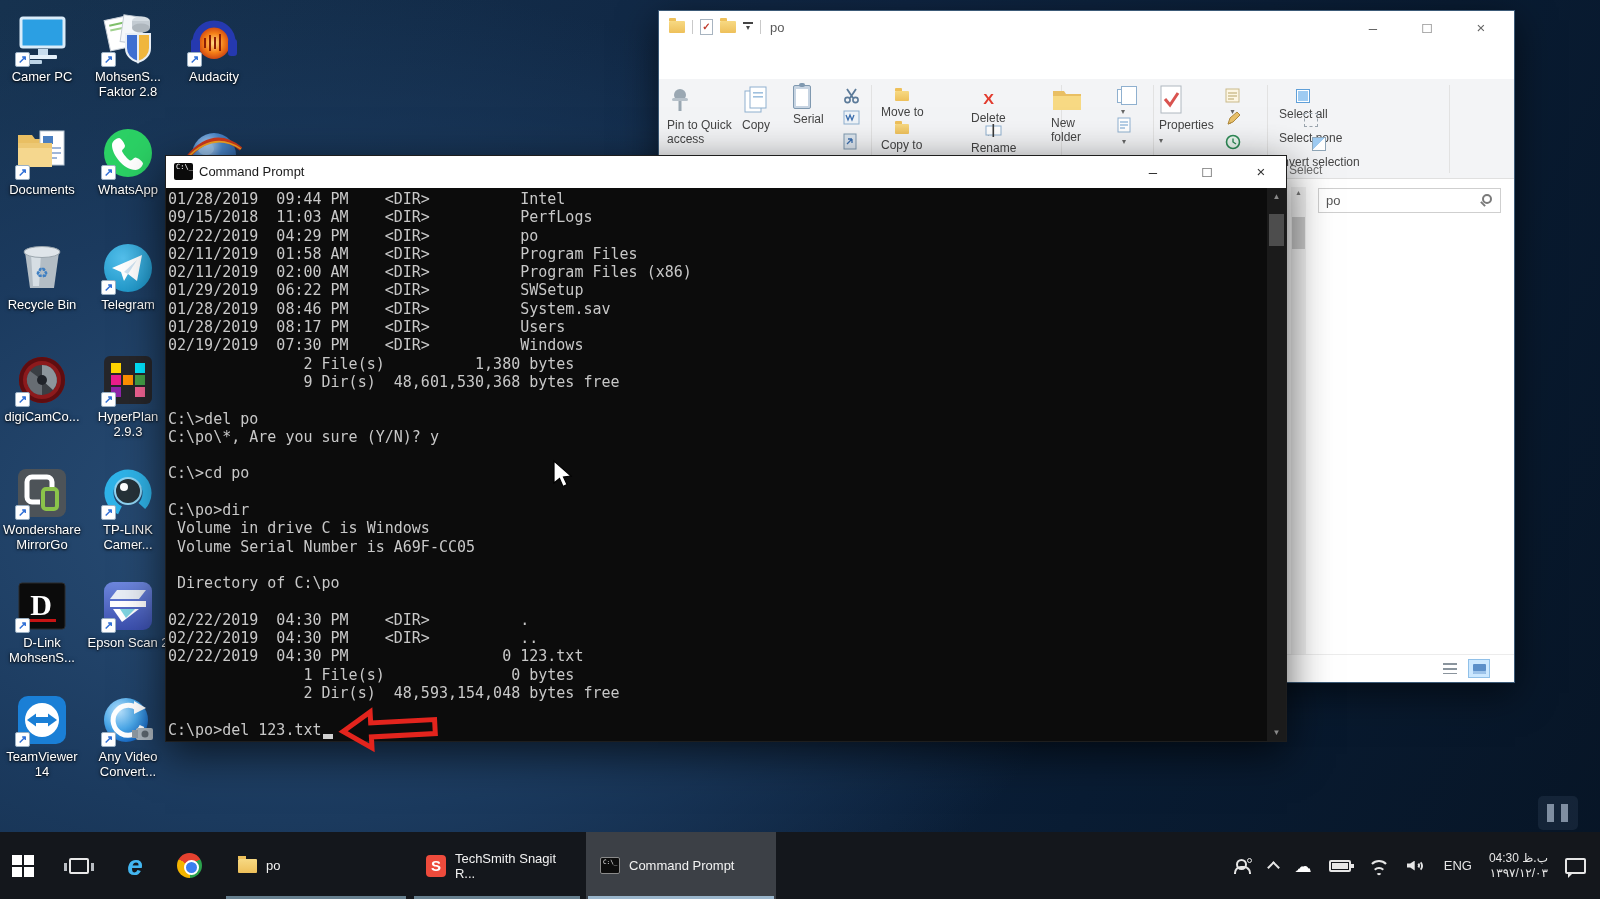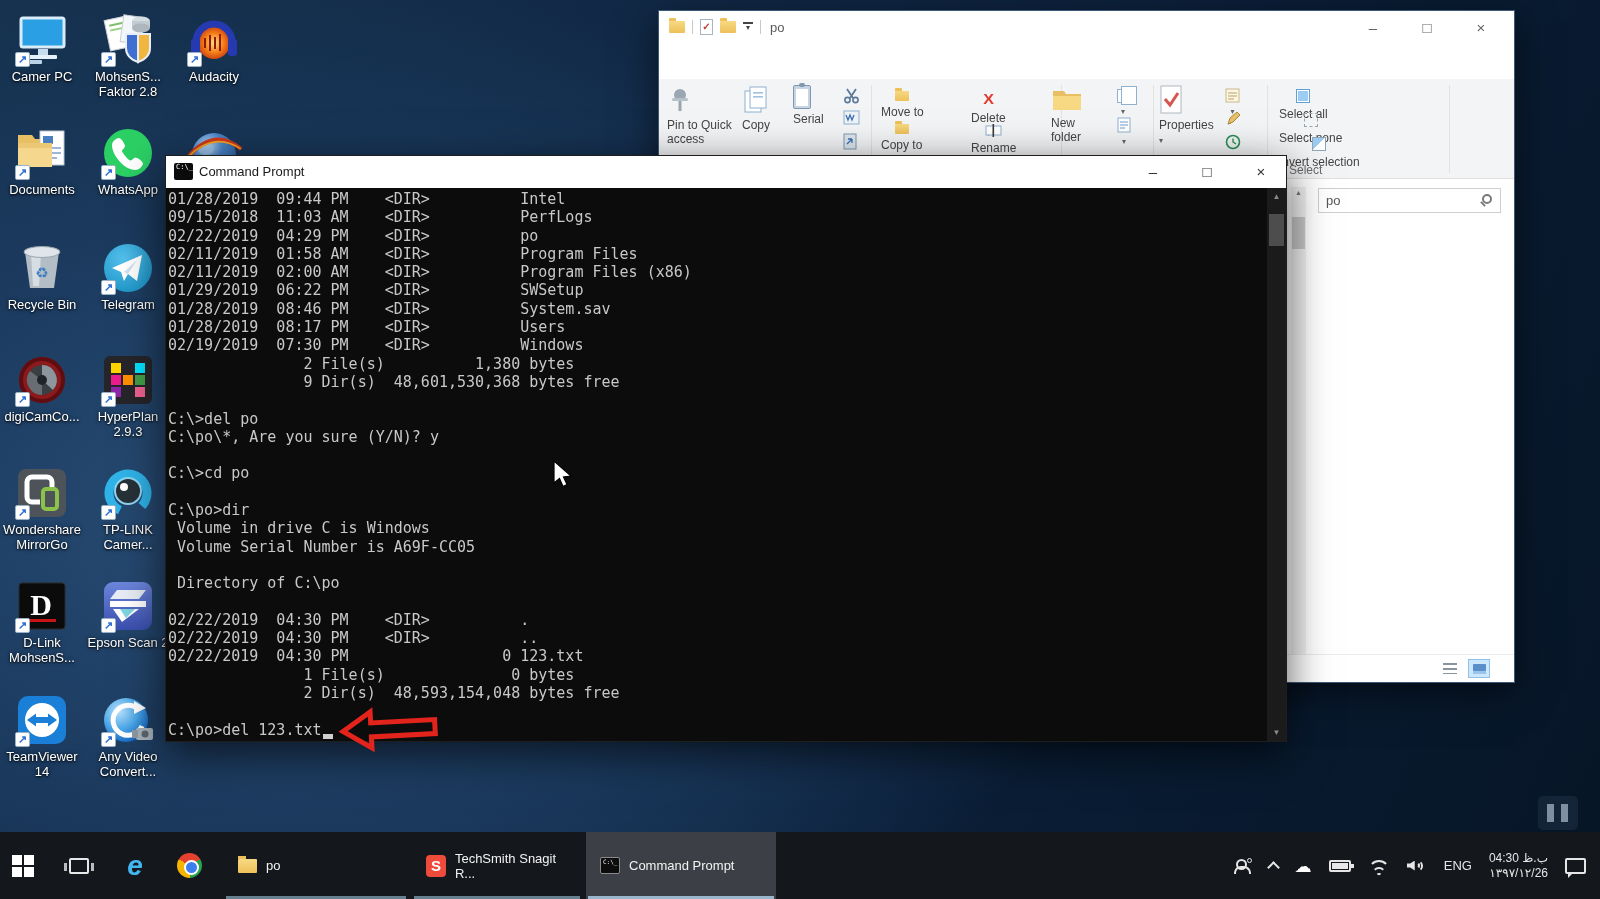--- a/index.html
+++ b/index.html
@@ -699,17 +699,17 @@
         <i class="w2"></i>
         <i class="w3"></i>
       </span>
     <span class="spk">
         <i class="s1"></i>
         <i class="s2"></i>
       </span>
     <span class="lang">ENG</span>
     <span class="clock">
       <span>04:30 ب.ظ</span><br>
-      <span>۱۳۹۷/۱۲/26</span>
+      <span>۱۳۹۷/۱۲/۰۳</span>
     </span>
     <span class="actioncenter"></span>
   </div>
 </div>
 
 </body></html>

